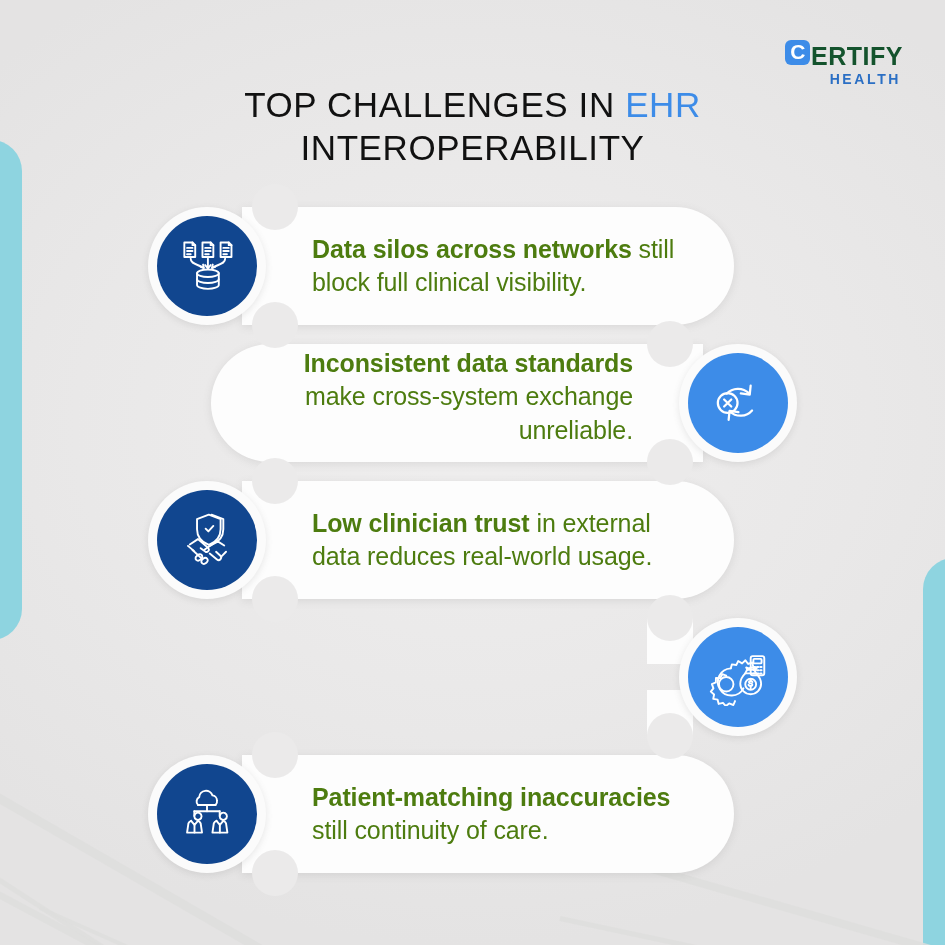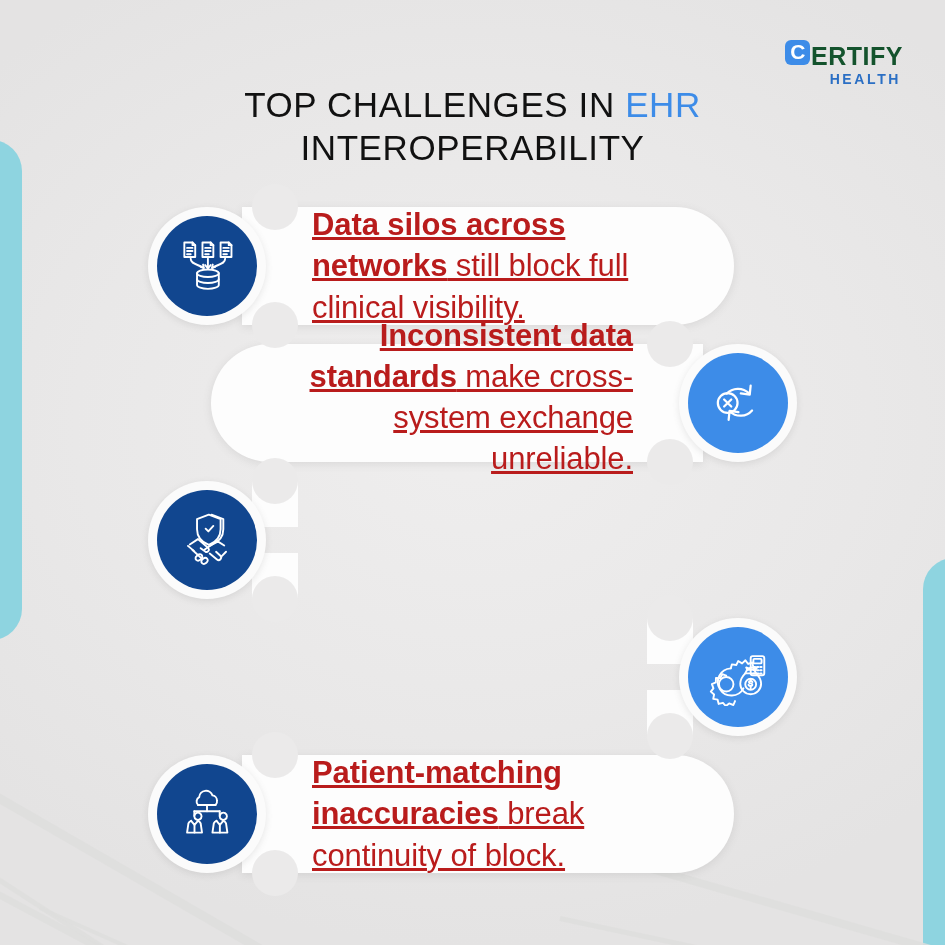--- a/index.html
+++ b/index.html
@@ -244,26 +244,25 @@
     width: 46px;
     height: 46px;
     border-radius: 50%;
     background: #ebeaea;
     z-index: 4;
   }
   .notch .cut.top    { top: -23px; }
   .notch .cut.bottom { bottom: -23px; }
 
   .card-text {
-    color: #b91c1c;
-    font-size: 31px;
+    color: #4d7c0f;
+    font-size: 25px;
     line-height: 1.33;
     font-weight: 400;
     letter-spacing: -0.1px;
-    text-decoration: underline;
   }
   .card-text b { font-weight: 700; }
 
   .row.left  .card-text { width: 100%; }
   .row.right .card-text { width: 100%; }
 
   
   .row.r1 { margin-top: 0; }
   .row.r2 { margin-top: -3px; }
   .row.r3 { margin-top: -3px; }
@@ -386,20 +385,25 @@
               <path d="M28 52.5a2.8 2.8 0 1 1 3.8 4.1l-1.2 1a2.8 2.8 0 1 1-3.8-4.1z"></path>
               <path d="M35 47l8 6.5a2.8 2.8 0 0 0 3.8-4.1L42 45"></path>
               <path d="M48 50l5-5"></path>
             </svg>
           </div>
         </div>
         <div class="notch">
           <div class="cut top"></div>
             <div class="cut bottom"></div>
         </div>
+        <div class="card">
+          <div class="card-text">
+            <b>Low clinician trust</b><span> in external data reduces real-world usage.</span>
+          </div>
+        </div>
       </div>
     </div>
 
     <div class="row right r4">
       <div class="capsule">
         <div class="icon-ring">
           <div class="icon-circle azure">
             <svg width="58" height="58" viewBox="0 0 64 64" fill="none" stroke="#ffffff" stroke-width="2.1" stroke-linecap="round" stroke-linejoin="round">
               <path d="M24 22.5l1.2-4.4 5 .6 2-4.3 4.3 2.6 3.7-3.4 3 4 4.6-1.6 1 4.9"></path>
               <path d="M24 22.5a15 15 0 1 0 14 22"></path>
@@ -444,20 +448,20 @@
               <path d="M46.2 44v8.5"></path>
             </svg>
           </div>
         </div>
         <div class="notch">
           <div class="cut top"></div>
             <div class="cut bottom"></div>
         </div>
         <div class="card">
           <div class="card-text">
-            <b>Patient-matching inaccuracies</b><span> break continuity of block.</span>
+            <b>Patient-matching inaccuracies</b><span> still continuity of care.</span>
           </div>
         </div>
       </div>
     </div>
 
   </div>
 </div>
 
 </body></html>

